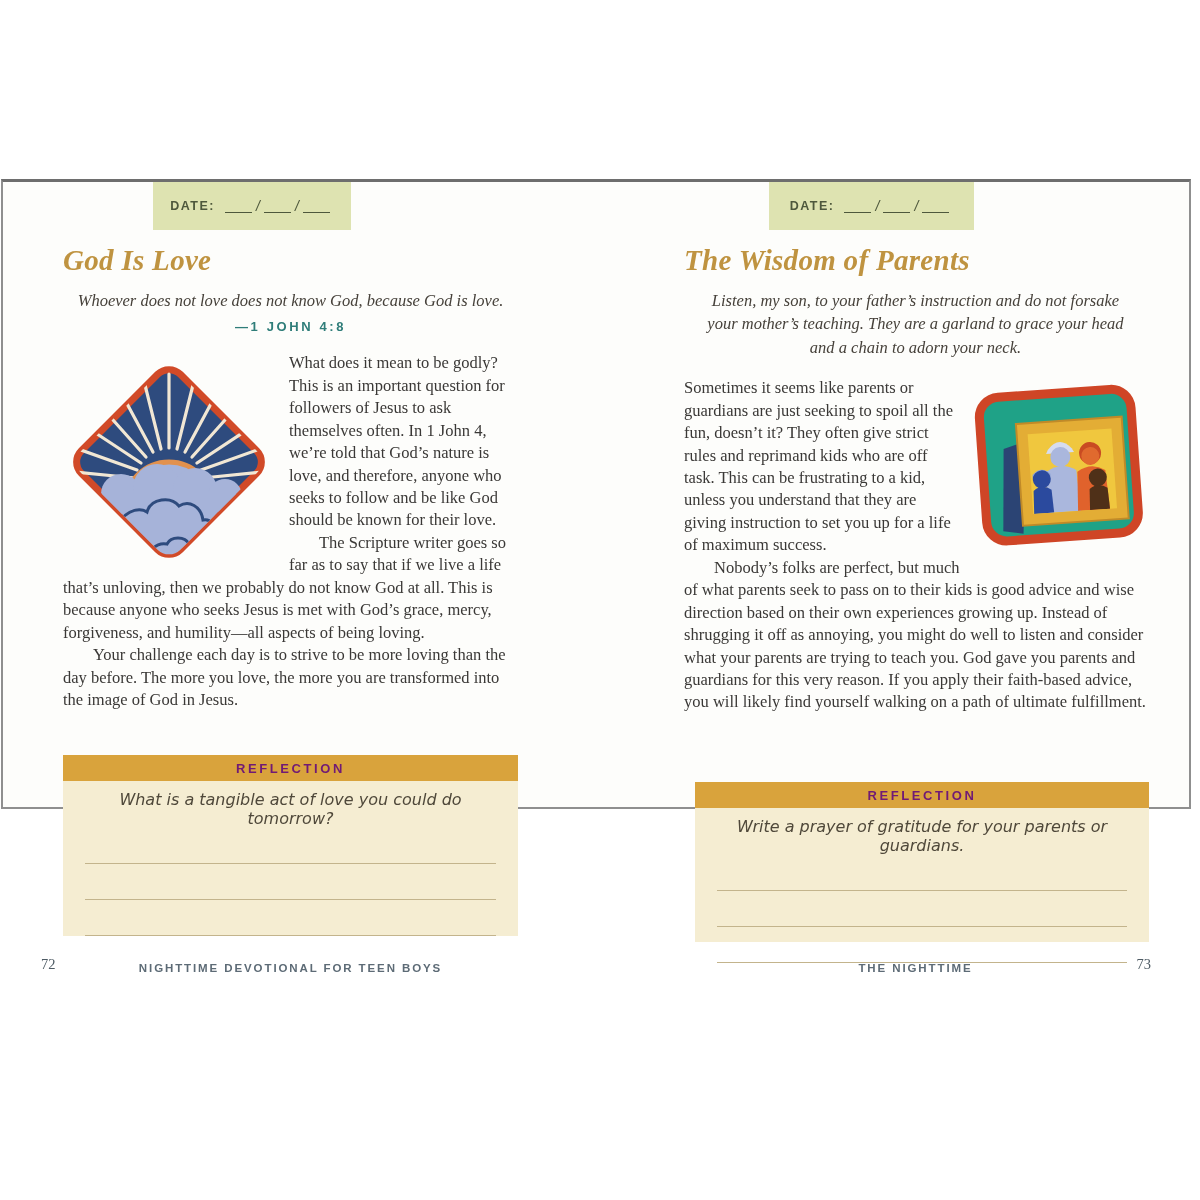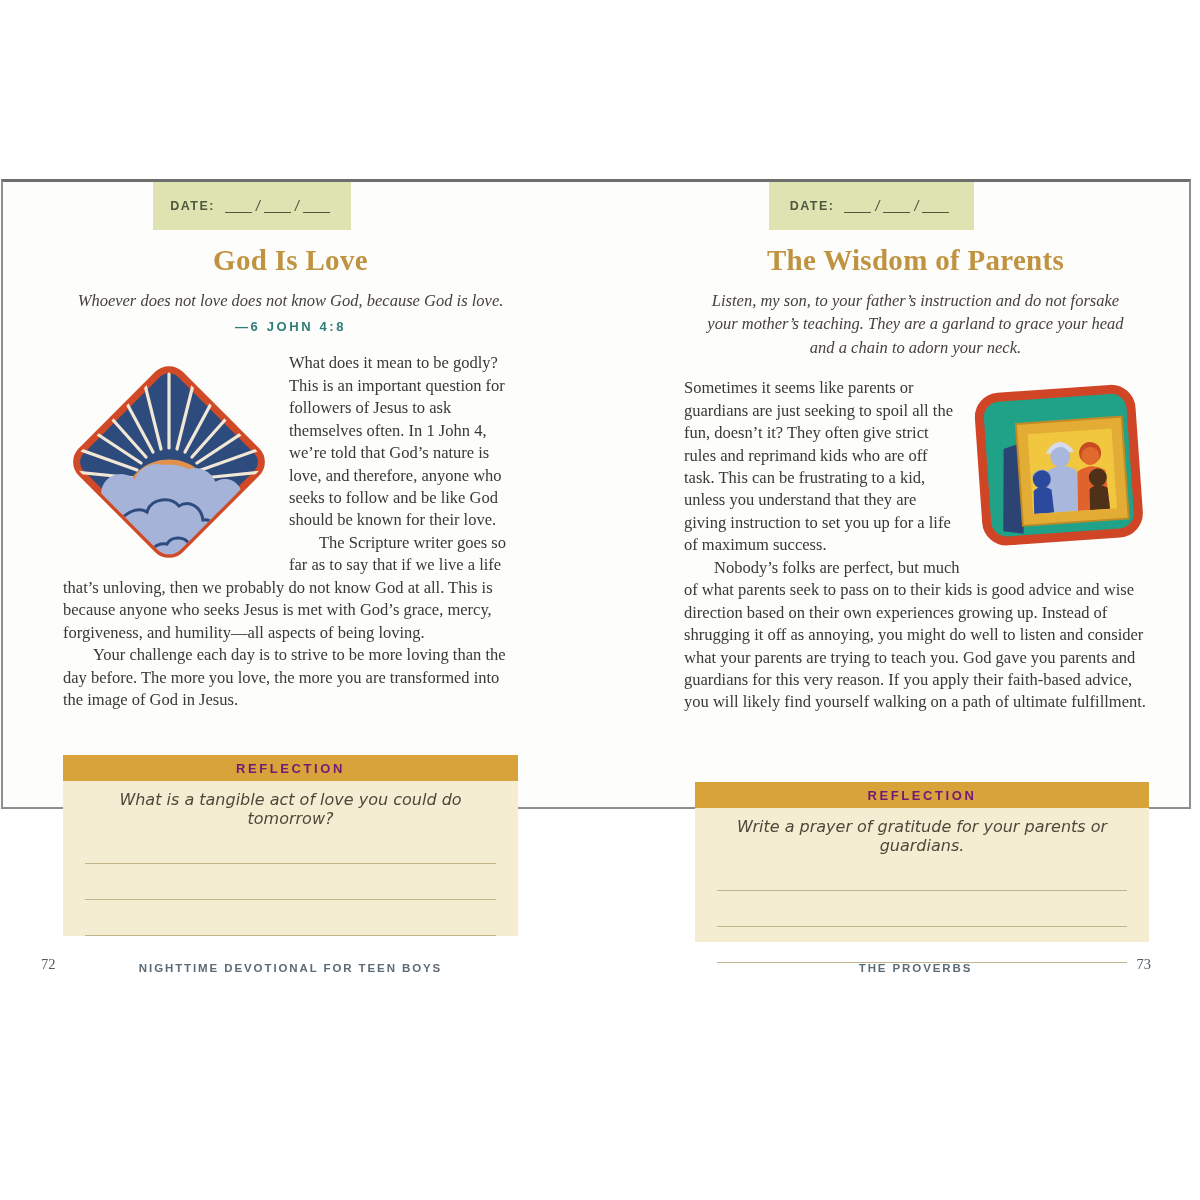--- a/index.html
+++ b/index.html
@@ -15,22 +15,22 @@
 
   .date-box{position:absolute;top:0;height:48px;background:#dee3b1;
     display:flex;align-items:center;justify-content:center;}
   .page-left .date-box{left:150px;width:198px;}
   .page-right .date-box{left:173px;width:205px;}
   .date-label{font-family:"Liberation Sans",sans-serif;font-size:12.5px;font-weight:bold;
     letter-spacing:1.5px;color:#4e583c;margin-right:6px;}
   .date-slot{display:inline-block;width:27px;height:13px;border-bottom:1.6px solid #4e583c;margin:0 4px;}
   .date-slash{font-family:"Liberation Sans",sans-serif;font-style:italic;font-size:14px;color:#4e583c;}
 
-  .title{margin:0;text-align:center;font-family:"Liberation Serif",serif;font-size:29px;
-    font-weight:bold;color:#bf9340;letter-spacing:.3px;}
+  .title{margin:0;font-family:"Liberation Serif",serif;font-size:29px;
+    font-weight:bold;color:#bf9340;letter-spacing:.3px;font-style:italic;}
   .verse{margin:12px auto 0;text-align:center;font-family:"Liberation Serif",serif;
     font-style:italic;font-size:16.5px;line-height:1.42;color:#46413a;max-width:440px;}
   .verse-ref{margin:7px 0 0;text-align:center;font-family:"Liberation Sans",sans-serif;
     font-size:13px;font-weight:bold;letter-spacing:2.6px;color:#2f7d79;}
 
   .body-text{margin-top:18px;font-family:"Liberation Serif",serif;font-size:16.5px;
     line-height:1.36;color:#3a3836;}
   .para{margin:0;}
   .para.indent{text-indent:30px;}
   .illus-left{float:left;width:212px;height:212px;margin:4px 14px 4px 0;}
@@ -67,21 +67,21 @@
         <span class="date-label">DATE:</span>
         <span class="date-slot"></span>
         <span class="date-slash">/</span>
         <span class="date-slot"></span>
         <span class="date-slash">/</span>
         <span class="date-slot"></span>
       </div>
 
       <h1 class="title">God Is Love</h1>
       <p class="verse">Whoever does not love does not know God, because God is love.</p>
-      <p class="verse-ref">—6 JOHN 4:8</p>
+      <p class="verse-ref">—1 JOHN 4:8</p>
 
       <div class="body-text">
         <div class="illus-left">
           <svg viewBox="0 0 212 212" width="212" height="212">
             <defs>
               <clipPath id="diamondClip">
                 <rect x="36" y="36" width="140" height="140" rx="16" transform="rotate(45 106 106)"></rect>
               </clipPath>
             </defs>
             <rect x="36" y="36" width="140" height="140" rx="16" transform="rotate(45 106 106)" fill="#2e4b7e" stroke="#d14a28" stroke-width="7"></rect>
@@ -187,18 +187,18 @@
         <div class="reflection-body">
           <p class="prompt">Write a prayer of gratitude for your parents or guardians.</p>
           <div class="write-line"></div>
           <div class="write-line"></div>
           <div class="write-line"></div>
         </div>
       </div>
 
       <span class="page-num">73</span>
       <div class="page-footer">
-        <span class="running-title">THE PROVERBS</span>
+        <span class="running-title">THE NIGHTTIME</span>
       </div>
     </div>
 
   </div>
 </div>
 
 </body></html>

